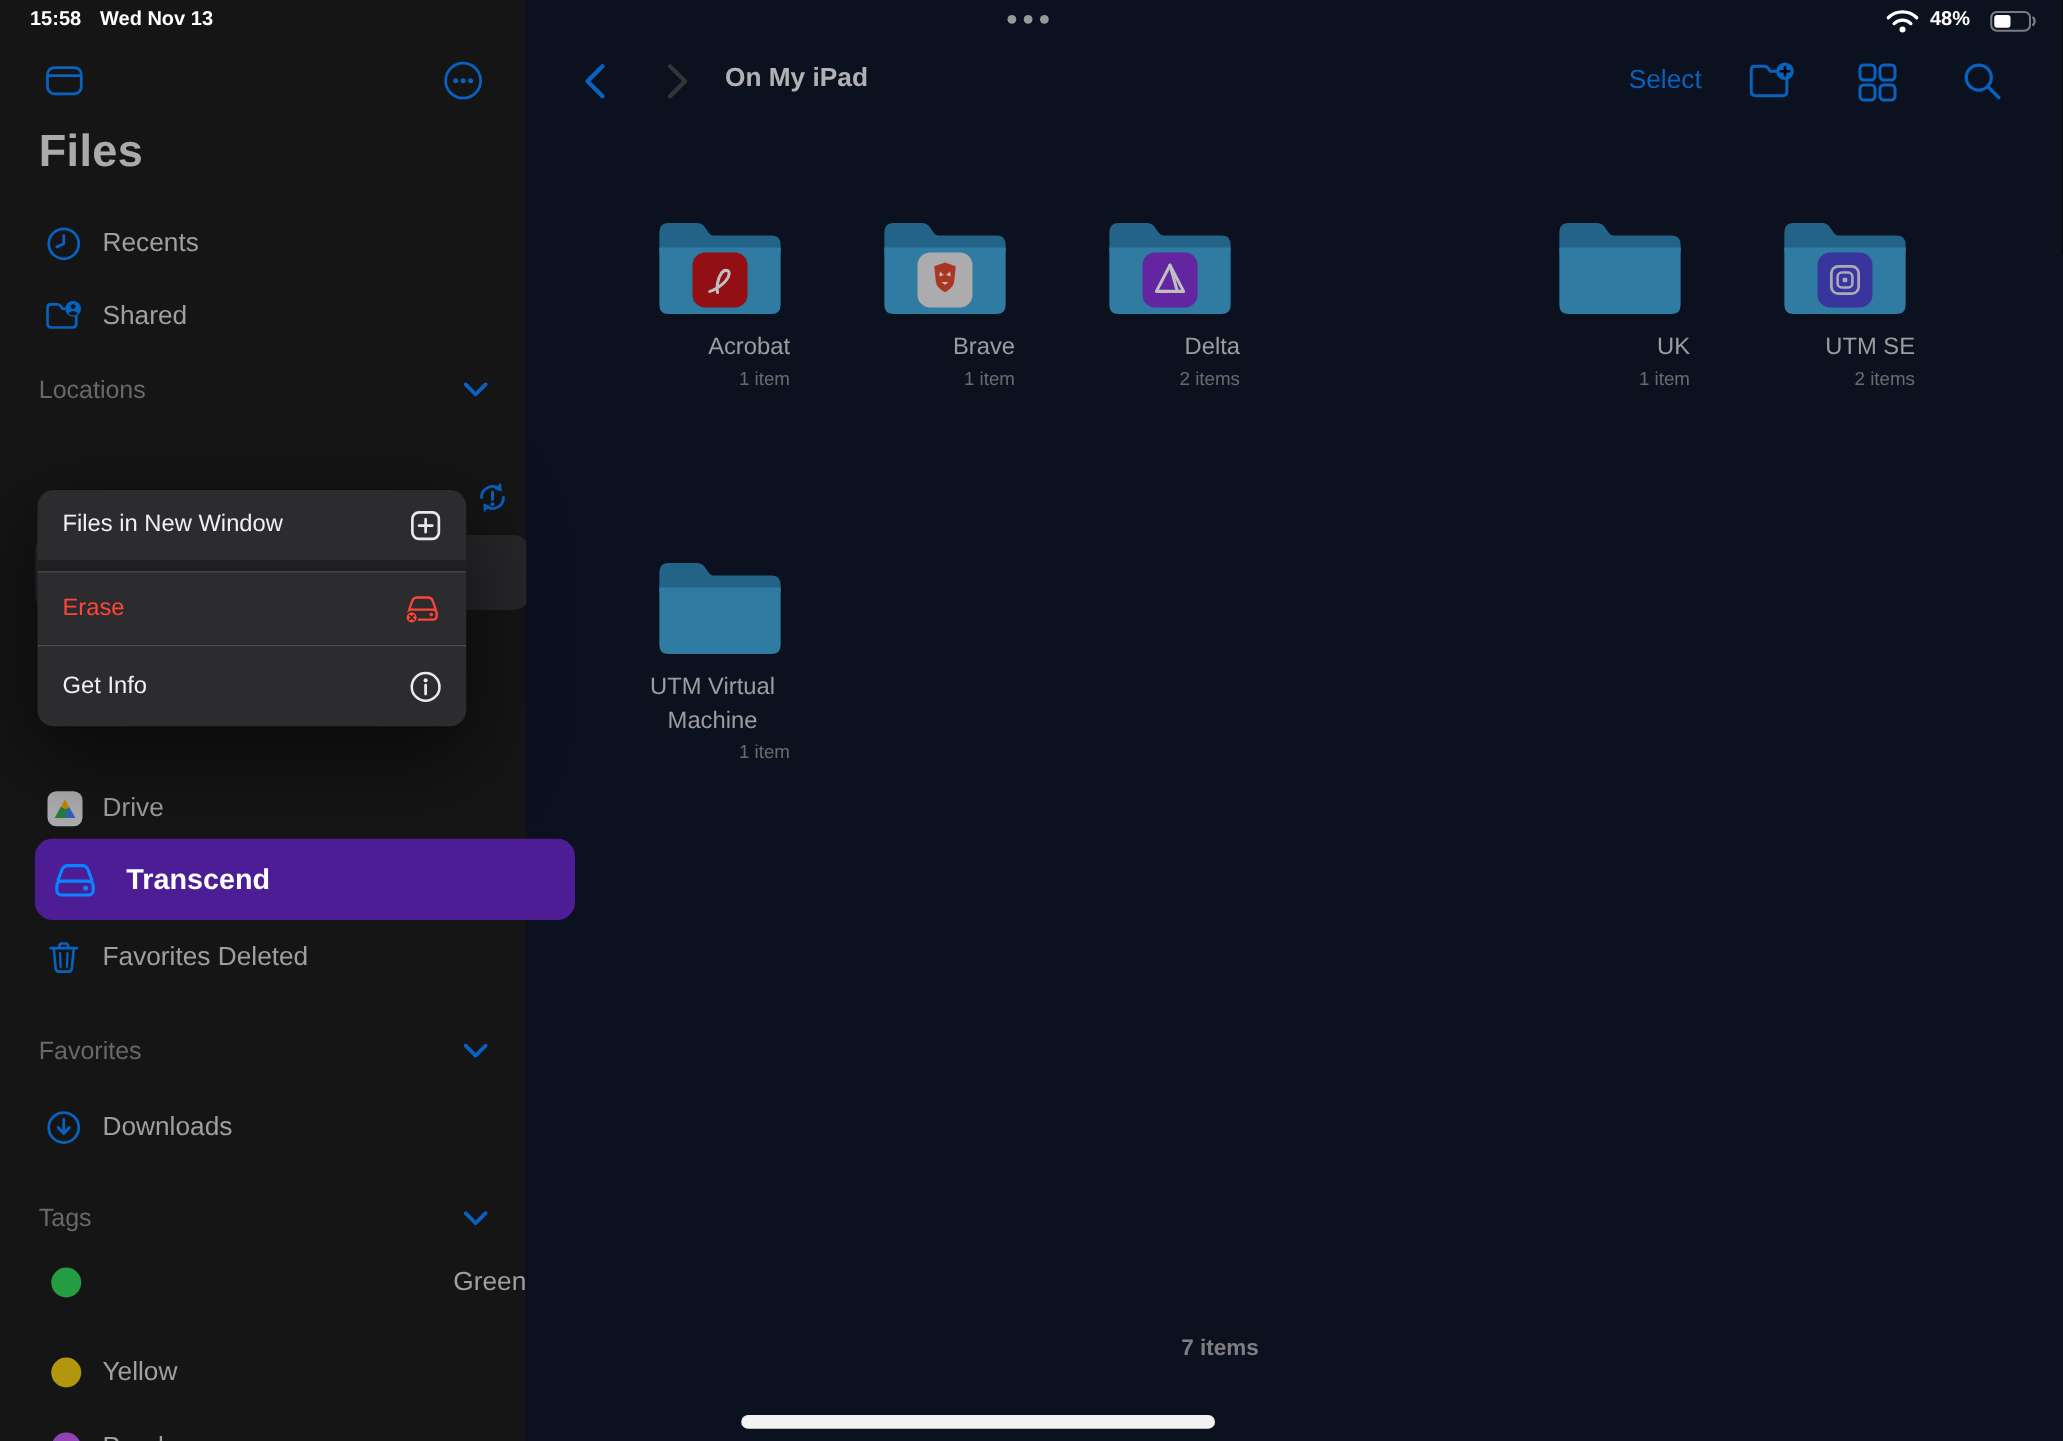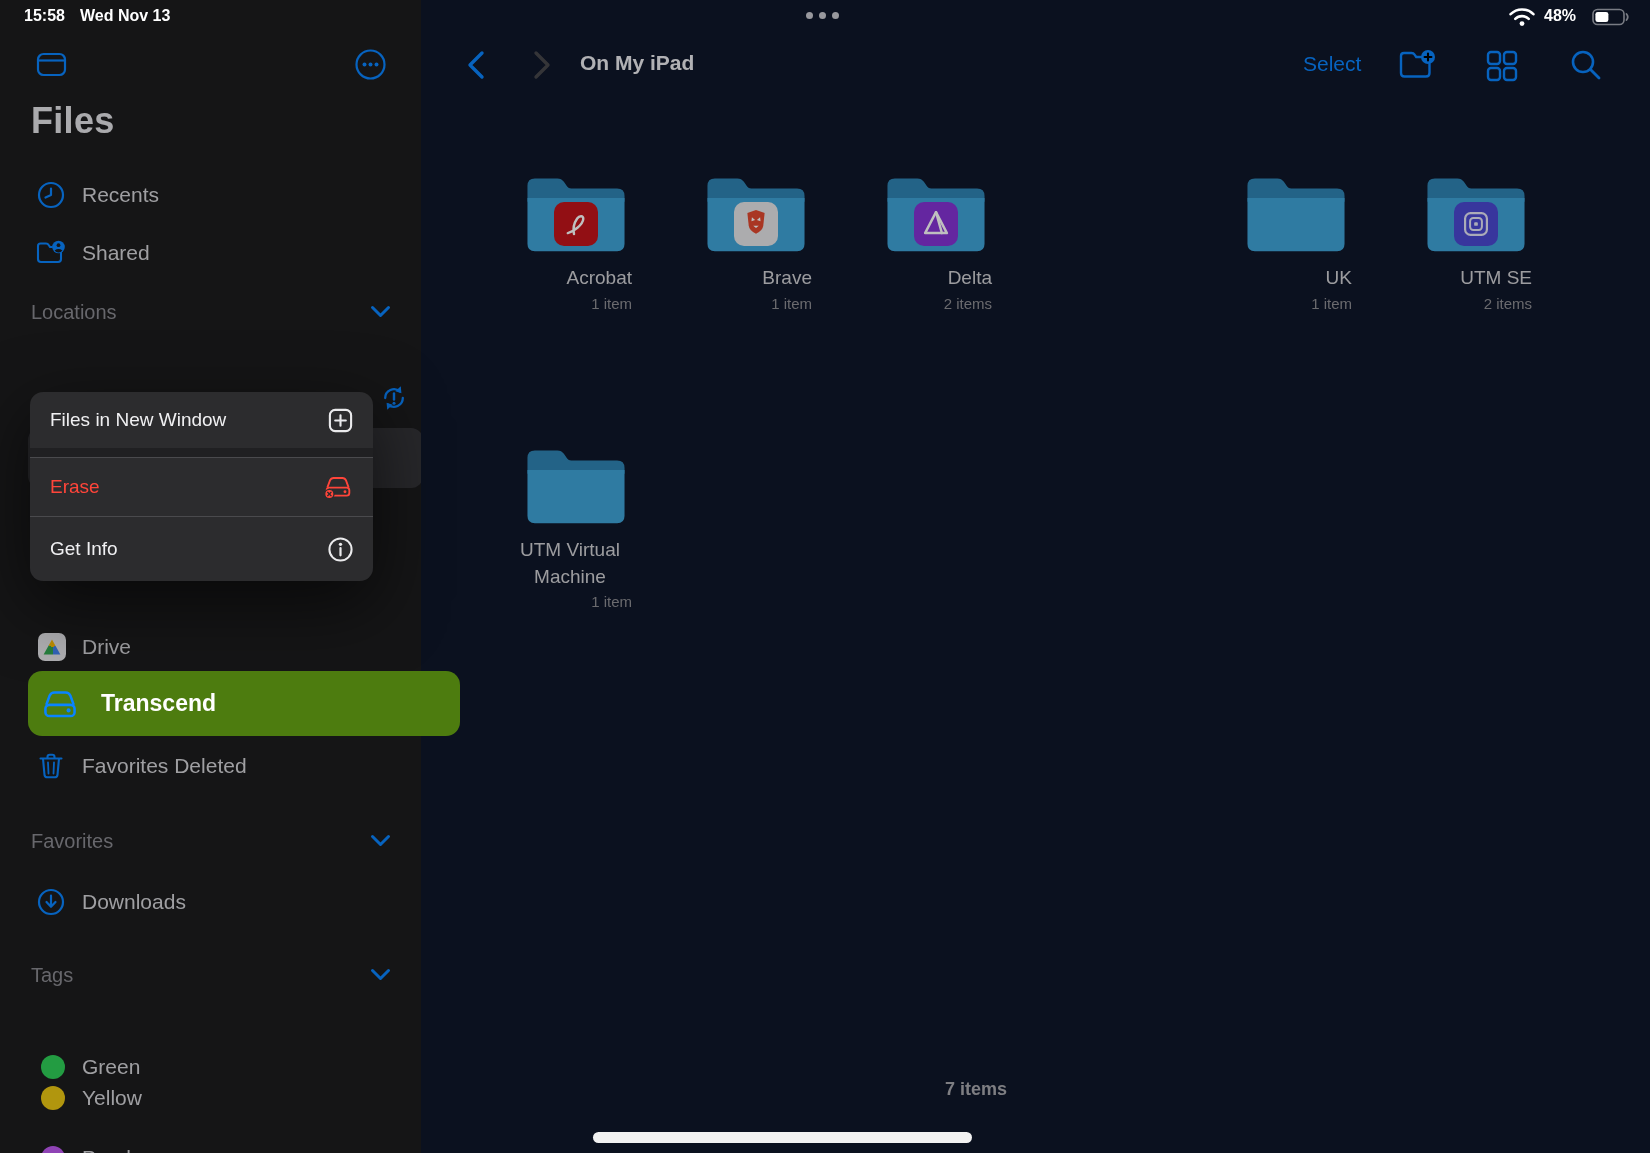--- a/index.html
+++ b/index.html
@@ -34,40 +34,40 @@
   .badge{position:absolute;left:34px;top:34px;width:44px;height:44px;border-radius:10px;display:flex;align-items:center;justify-content:center;overflow:hidden;}
   .b-acrobat{background:#c3151b;}
   .b-brave{background:#e6e6e8;}
   .b-delta{background:#8633d6;}
   .b-firefox{background:#241263;}
   .b-utm{background:#4b49d2;}
   .ff-globe{width:32px;height:32px;border-radius:50%;
     background:radial-gradient(circle at 38% 62%,#8a46e8 0 38%,rgba(0,0,0,0) 39%),
                conic-gradient(from 120deg,#ff2d00,#ff9500,#ffd000,#ff7a00,#ff2d00);}
   .f-tab{fill:#2f85b5;} .f-body{fill:#3fa4d9;}
-  .items-count{position:absolute;left:455px;top:1068px;width:200px;text-align:center;font-size:18px;font-weight:700;color:#a9a9ae;margin-top:11px;}
+  .items-count{position:absolute;left:455px;top:1068px;width:200px;text-align:center;font-size:18px;font-weight:700;color:#a9a9ae;}
   
   .statusbar{position:absolute;left:0;top:0;width:1650px;height:30px;z-index:60;color:#fff;}
   .st-time{position:absolute;left:24px;top:7px;font-size:16px;font-weight:700;}
   .st-date{position:absolute;left:80px;top:7px;font-size:16px;font-weight:700;}
   .st-batt-label{position:absolute;left:1544px;top:7px;font-size:16px;font-weight:600;}
   .mt-dots{position:absolute;left:806px;top:12px;display:flex;gap:6px;z-index:60;}
   .mt-dots span{width:7px;height:7px;border-radius:50%;background:#98989d;}
   .home-indicator{position:absolute;left:593px;top:1132px;width:379px;height:11px;border-radius:6px;background:#f2f2f2;z-index:62;}
   
   .dim{position:absolute;inset:0;background:rgba(0,0,0,0.25);z-index:40;}
   .ctx-menu{position:absolute;left:30px;top:392px;width:343px;border-radius:13px;background:#2c2c2e;z-index:50;
             overflow:hidden;box-shadow:0 22px 70px rgba(0,0,0,.6);}
   .ctx-item{height:56px;display:flex;align-items:center;justify-content:space-between;padding:0 19px 0 20px;}
   .ctx-item .cl{font-size:19px;color:#f0f0f2;}
   .ctx-item .ci{color:#eaeaec;display:flex;}
   .ctx-item.destructive .cl,.ctx-item.destructive .ci{color:#ff453a;}
   .sep-thick{height:9px;background:#202022;}
   .sep-thin{height:1px;background:rgba(110,110,115,.45);}
-  .sel-row{position:absolute;left:28px;top:671px;width:432px;height:65px;border-radius:14px;background:#4d7c0f;
+  .sel-row{position:absolute;left:28px;top:671px;width:432px;height:65px;border-radius:14px;background:#4c1d95;
            display:flex;align-items:center;z-index:50;}
   .sel-row .ic{margin-left:11px;color:#0a84ff;display:flex;}
   .sel-row .lbl{margin-left:20px;font-size:23px;font-weight:600;color:#fff;}
 </style>
 </head>
 <body>
 
 <div class="screen">
 
   <svg width="0" height="0" style="position:absolute">
@@ -183,21 +183,21 @@
 
     <div class="shead" style="top:961px;">
       <span class="ht">Tags</span>
       <span class="chev">
         <svg width="21" height="14" viewBox="0 0 21 14">
             <polyline points="2.5,2.5 10.5,10.5 18.5,2.5" fill="none" stroke="currentColor" stroke-width="3" stroke-linecap="round" stroke-linejoin="round"></polyline>
           </svg>
       </span>
     </div>
 
-    <div class="srow" style="top:1039px;">
+    <div class="srow" style="top:998px;justify-content:space-between;">
       <span class="ic">
           <span class="tag-dot" style="background:#2fd158;"></span>
         </span>
       <span class="lbl">Green</span>
     </div>
     <div class="srow" style="top:1070px;">
       <span class="ic">
           <span class="tag-dot" style="background:#edc813;"></span>
         </span>
       <span class="lbl">Yellow</span>

